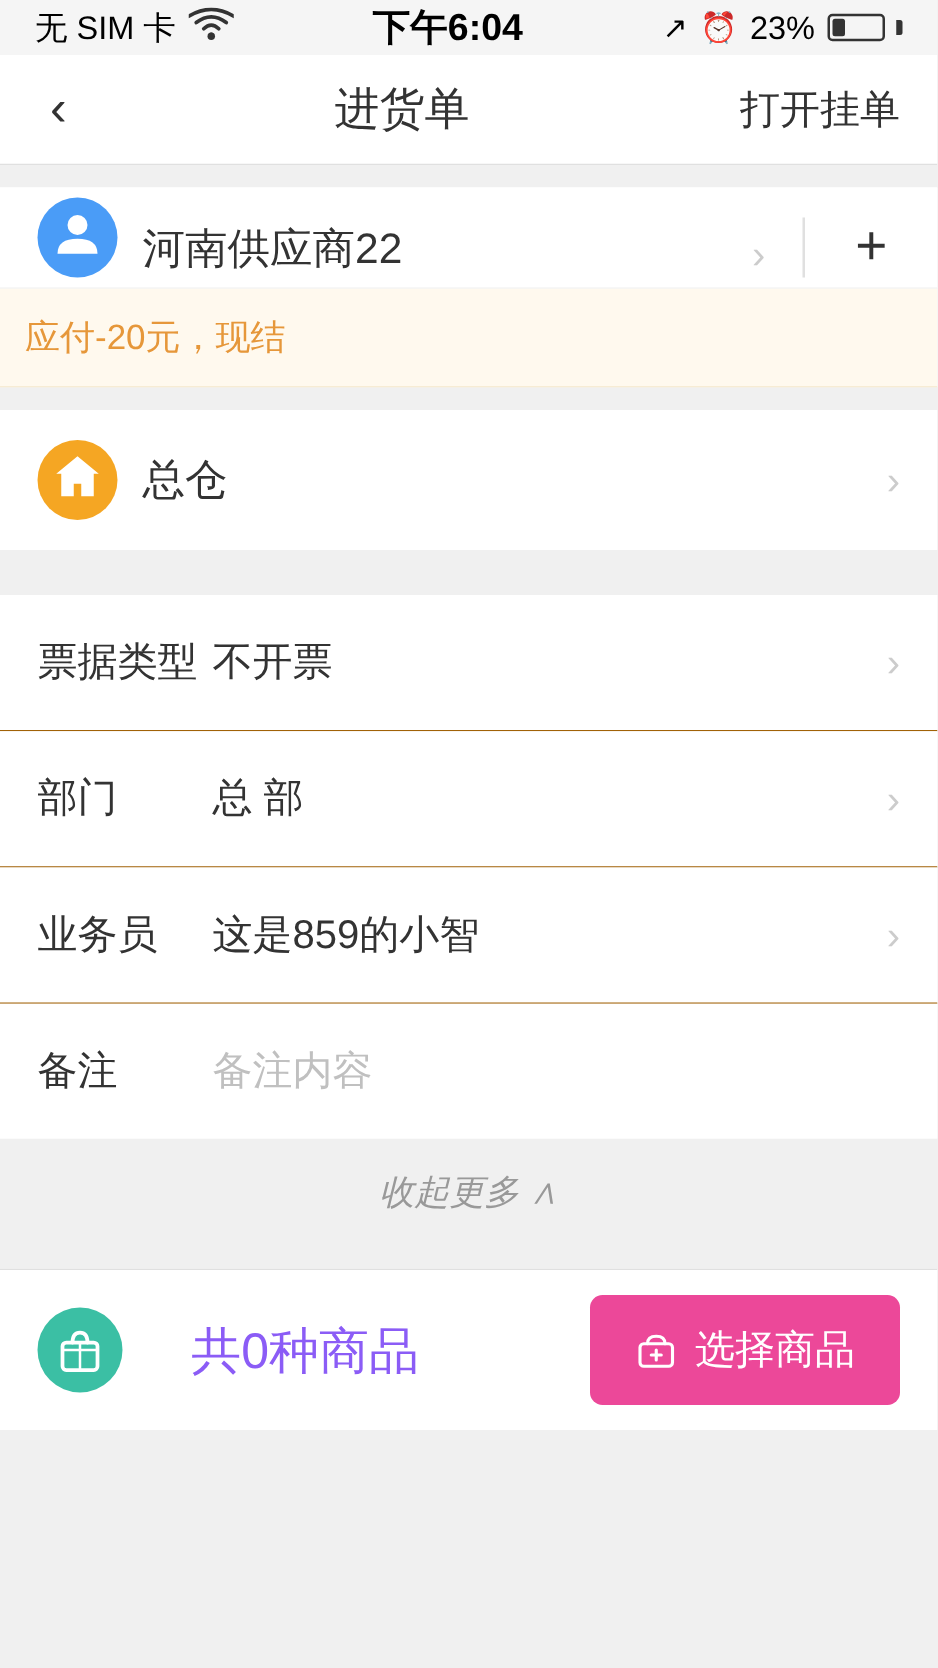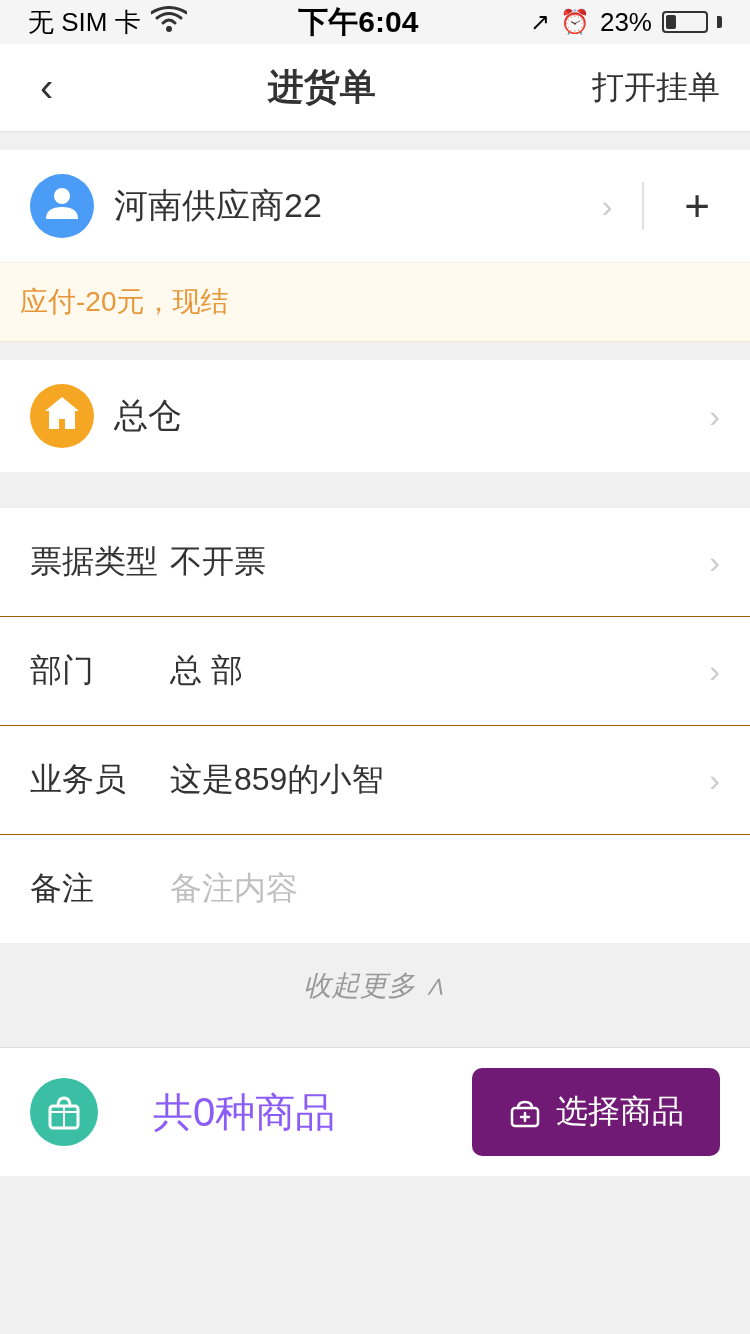--- a/index.html
+++ b/index.html
@@ -79,21 +79,21 @@
       border-bottom: 1px solid #e0e0e0;
     }
     .nav-back {
       font-size: 40px;
       color: #333;
       cursor: pointer;
       padding: 10px;
     }
     .nav-title {
       font-size: 36px;
-      font-weight: 700;
+      font-weight: 400;
       color: #333;
     }
     .nav-action {
       font-size: 32px;
       color: #333;
       cursor: pointer;
       margin-left: 12px;
     }
 
     
@@ -104,22 +104,22 @@
 
     
     .card-section {
       background: #fff;
       margin-bottom: 0;
     }
 
     
     .supplier-row {
       display: flex;
-      align-items: center;
-      padding: 24px 30px;
+      align-items: flex-end;
+      padding: 8px 30px;
       background: #fff;
       border-bottom: 1px solid #f0f0f0;
     }
     .supplier-avatar {
       width: 64px;
       height: 64px;
       border-radius: 50%;
       background: #4a9cf7;
       display: flex;
       align-items: center;
@@ -259,21 +259,21 @@
       margin-right: 20px;
       flex-shrink: 0;
     }
     .product-count-text {
       flex: 1;
       font-size: 40px;
       color: #8b5cf6;
       margin-left: 35px;
     }
     .select-product-btn {
-      background: #701a75;
+      background: #ec4899;
       color: #fff;
       border: none;
       border-radius: 10px;
       padding: 22px 36px;
       font-size: 32px;
       cursor: pointer;
       display: flex;
       align-items: center;
       gap: 12px;
     }

